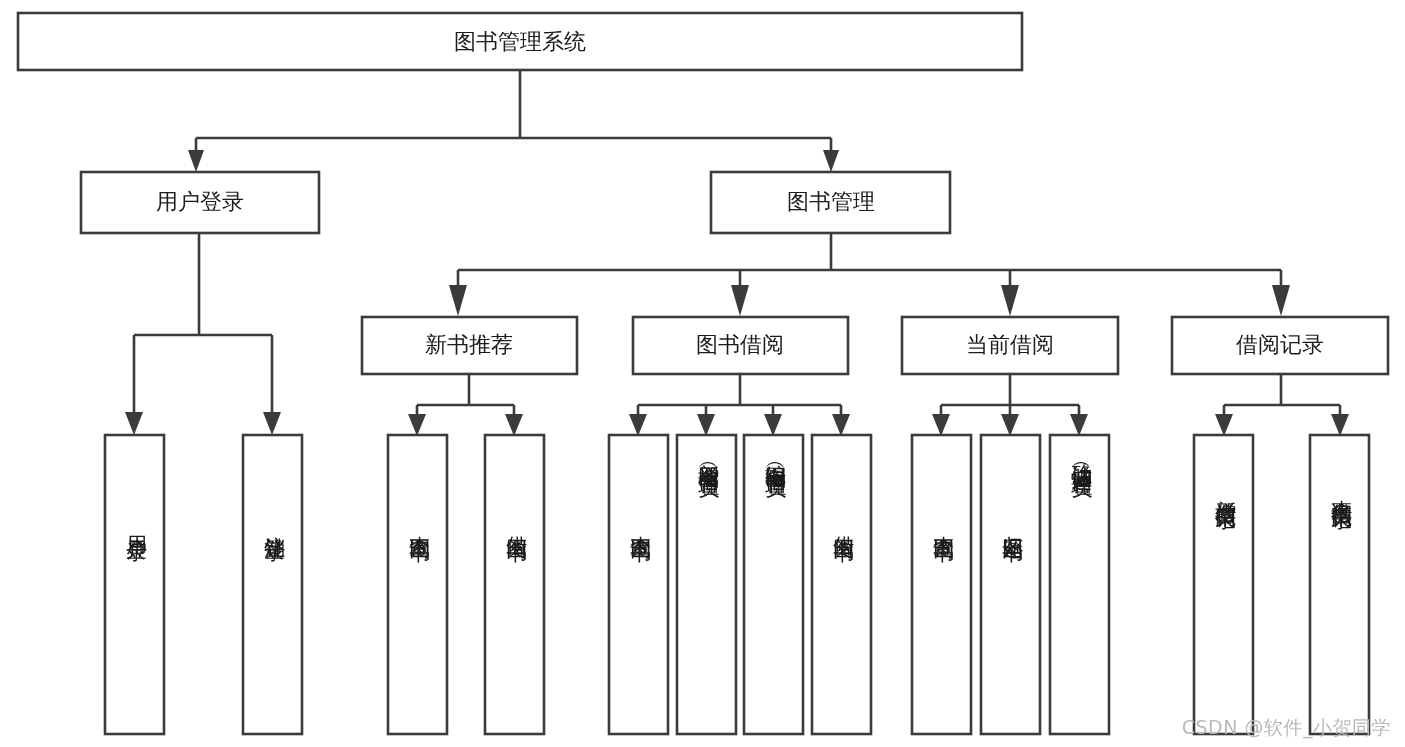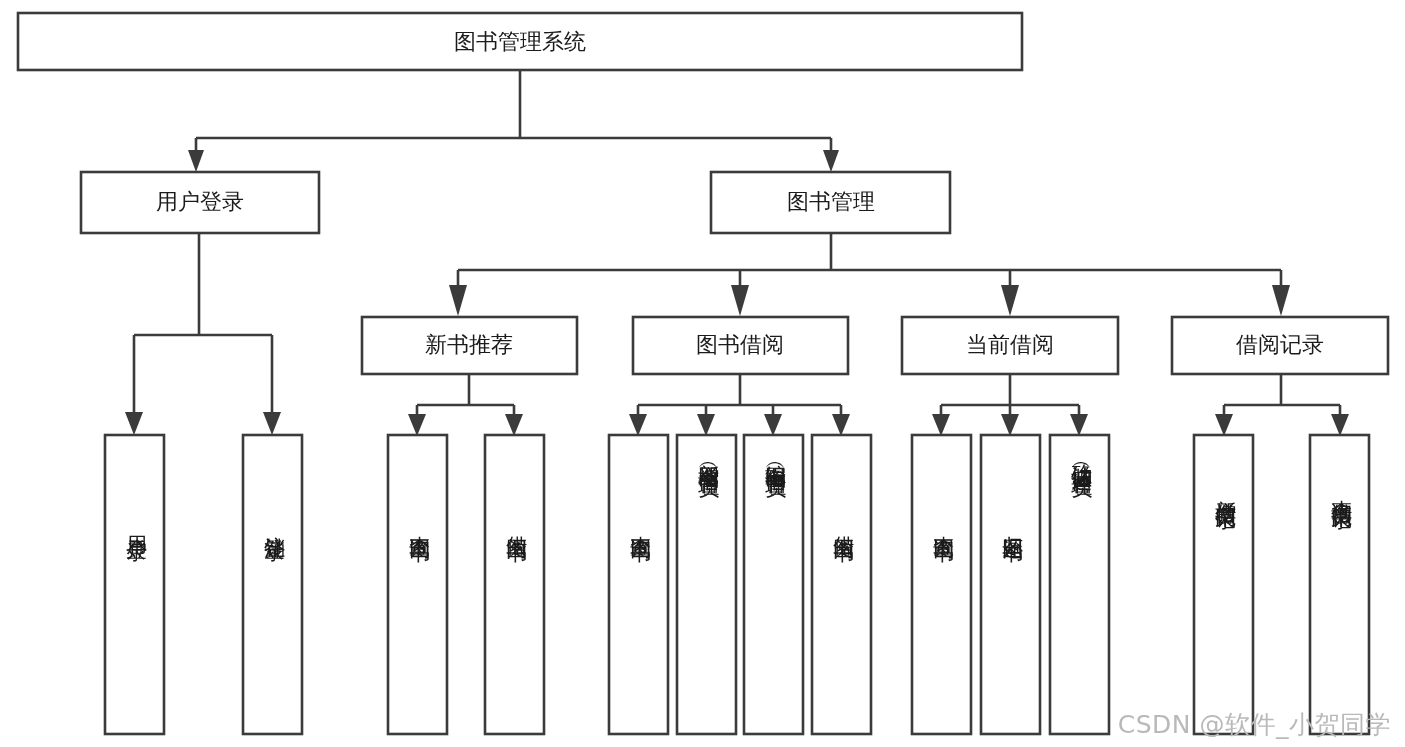--- a/index.html
+++ b/index.html
@@ -60,21 +60,21 @@
     letter-spacing: 2px;
     white-space: nowrap;
     text-align: start;
     pointer-events: none;
   }
   .watermark {
     position: absolute;
     right: 14px;
     bottom: 6px;
     font-family: "DejaVu Sans", "Liberation Sans", sans-serif;
-    font-size: 25px;
+    font-size: 19px;
     color: #b9b9b9;
     white-space: nowrap;
     letter-spacing: 0.5px;
   }
 </style>
 </head>
 <body>
 
 <div id="diagram-root">
 

